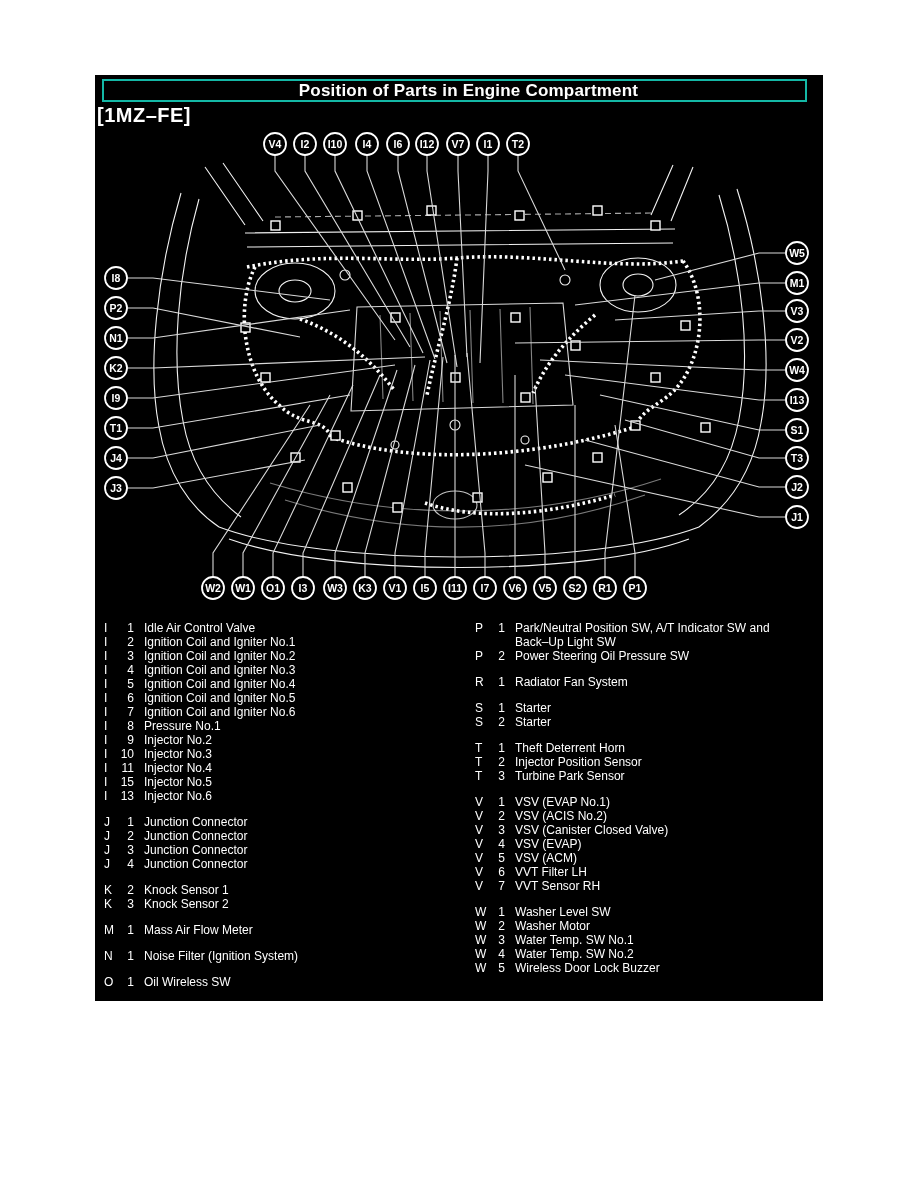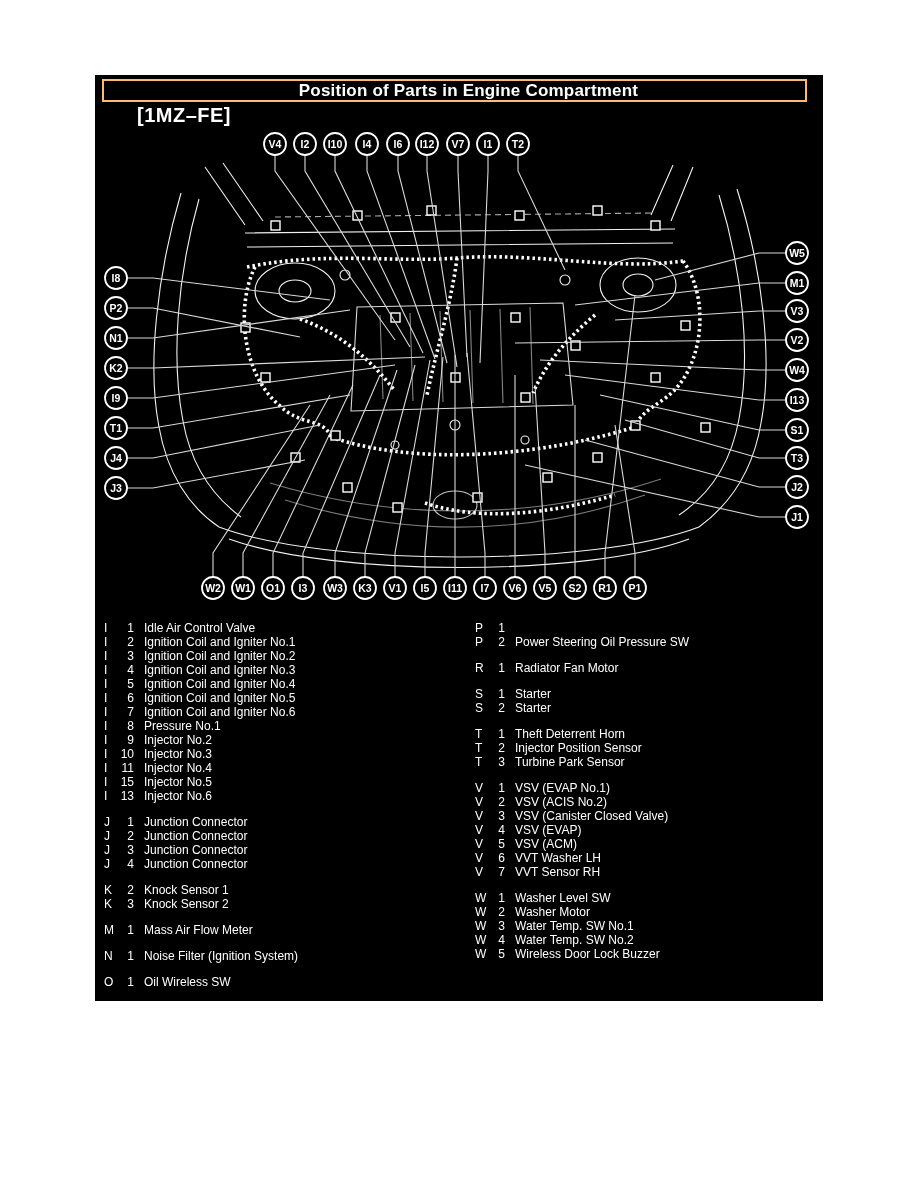--- a/index.html
+++ b/index.html
@@ -8,27 +8,27 @@
     position: relative; width: 918px; height: 1188px;
     background: #ffffff; overflow: hidden;
     font-family: "Liberation Sans", sans-serif;
   }
   .panel {
     position: absolute; left: 95px; top: 75px;
     width: 728px; height: 926px; background: #000000; color: #ffffff;
   }
   .title-bar {
     position: absolute; left: 7px; top: 4px; width: 705px; height: 23px;
-    border: 2px solid #fdba74; background: #000000;
+    border: 2px solid #14b8a6; background: #000000;
     display: flex; align-items: center; justify-content: center;
     font-weight: bold; font-size: 17px; letter-spacing: .2px; color:#ffffff;padding-left:28px;
   }
   .engine-code {
     position: absolute; left: 2px; top: 29px;
-    font-weight: bold; font-size: 20px; color: #ffffff; letter-spacing: .5px; margin-left: 40px;
+    font-weight: bold; font-size: 20px; color: #ffffff; letter-spacing: .5px;
   }
   svg.diagram { position: absolute; left: 0; top: 0; display: block; }
   svg .art { stroke: #f2f2f2; fill: none; stroke-width: 1.1; }
   svg .harness { stroke: #ffffff; fill: none; stroke-width: 3.6; stroke-dasharray: 2.5 3; }
   svg .leader { stroke: #d9d9d9; fill: none; stroke-width: 1.1; }
   svg .callout-circle { fill: #000000; stroke: #ffffff; stroke-width: 1.8; }
   svg text.callout-label {
     fill: #ffffff; font-family: "Liberation Sans", sans-serif;
     font-size: 10.5px; font-weight: bold; text-anchor: middle;
   }
@@ -464,32 +464,33 @@
             <span class="legend-num">1</span>
             <span class="legend-text">Oil Wireless SW</span>
           </div>
         </div>
       </div>
     <div class="legend right" id="legend-right">
         <div class="legend-group">
           <div class="legend-row">
             <span class="legend-letter">P</span>
             <span class="legend-num">1</span>
+            <span class="legend-text">Park/Neutral Position SW, A/T Indicator SW and Back–Up Light SW</span>
           </div>
           <div class="legend-row">
             <span class="legend-letter">P</span>
             <span class="legend-num">2</span>
             <span class="legend-text">Power Steering Oil Pressure SW</span>
           </div>
         </div>
         <div class="legend-group">
           <div class="legend-row">
             <span class="legend-letter">R</span>
             <span class="legend-num">1</span>
-            <span class="legend-text">Radiator Fan Motor</span>
+            <span class="legend-text">Radiator Fan System</span>
           </div>
         </div>
         <div class="legend-group">
           <div class="legend-row">
             <span class="legend-letter">S</span>
             <span class="legend-num">1</span>
             <span class="legend-text">Starter</span>
           </div>
           <div class="legend-row">
             <span class="legend-letter">S</span>
@@ -536,21 +537,21 @@
             <span class="legend-text">VSV (EVAP)</span>
           </div>
           <div class="legend-row">
             <span class="legend-letter">V</span>
             <span class="legend-num">5</span>
             <span class="legend-text">VSV (ACM)</span>
           </div>
           <div class="legend-row">
             <span class="legend-letter">V</span>
             <span class="legend-num">6</span>
-            <span class="legend-text">VVT Washer LH</span>
+            <span class="legend-text">VVT Filter LH</span>
           </div>
           <div class="legend-row">
             <span class="legend-letter">V</span>
             <span class="legend-num">7</span>
             <span class="legend-text">VVT Sensor RH</span>
           </div>
         </div>
         <div class="legend-group">
           <div class="legend-row">
             <span class="legend-letter">W</span>

